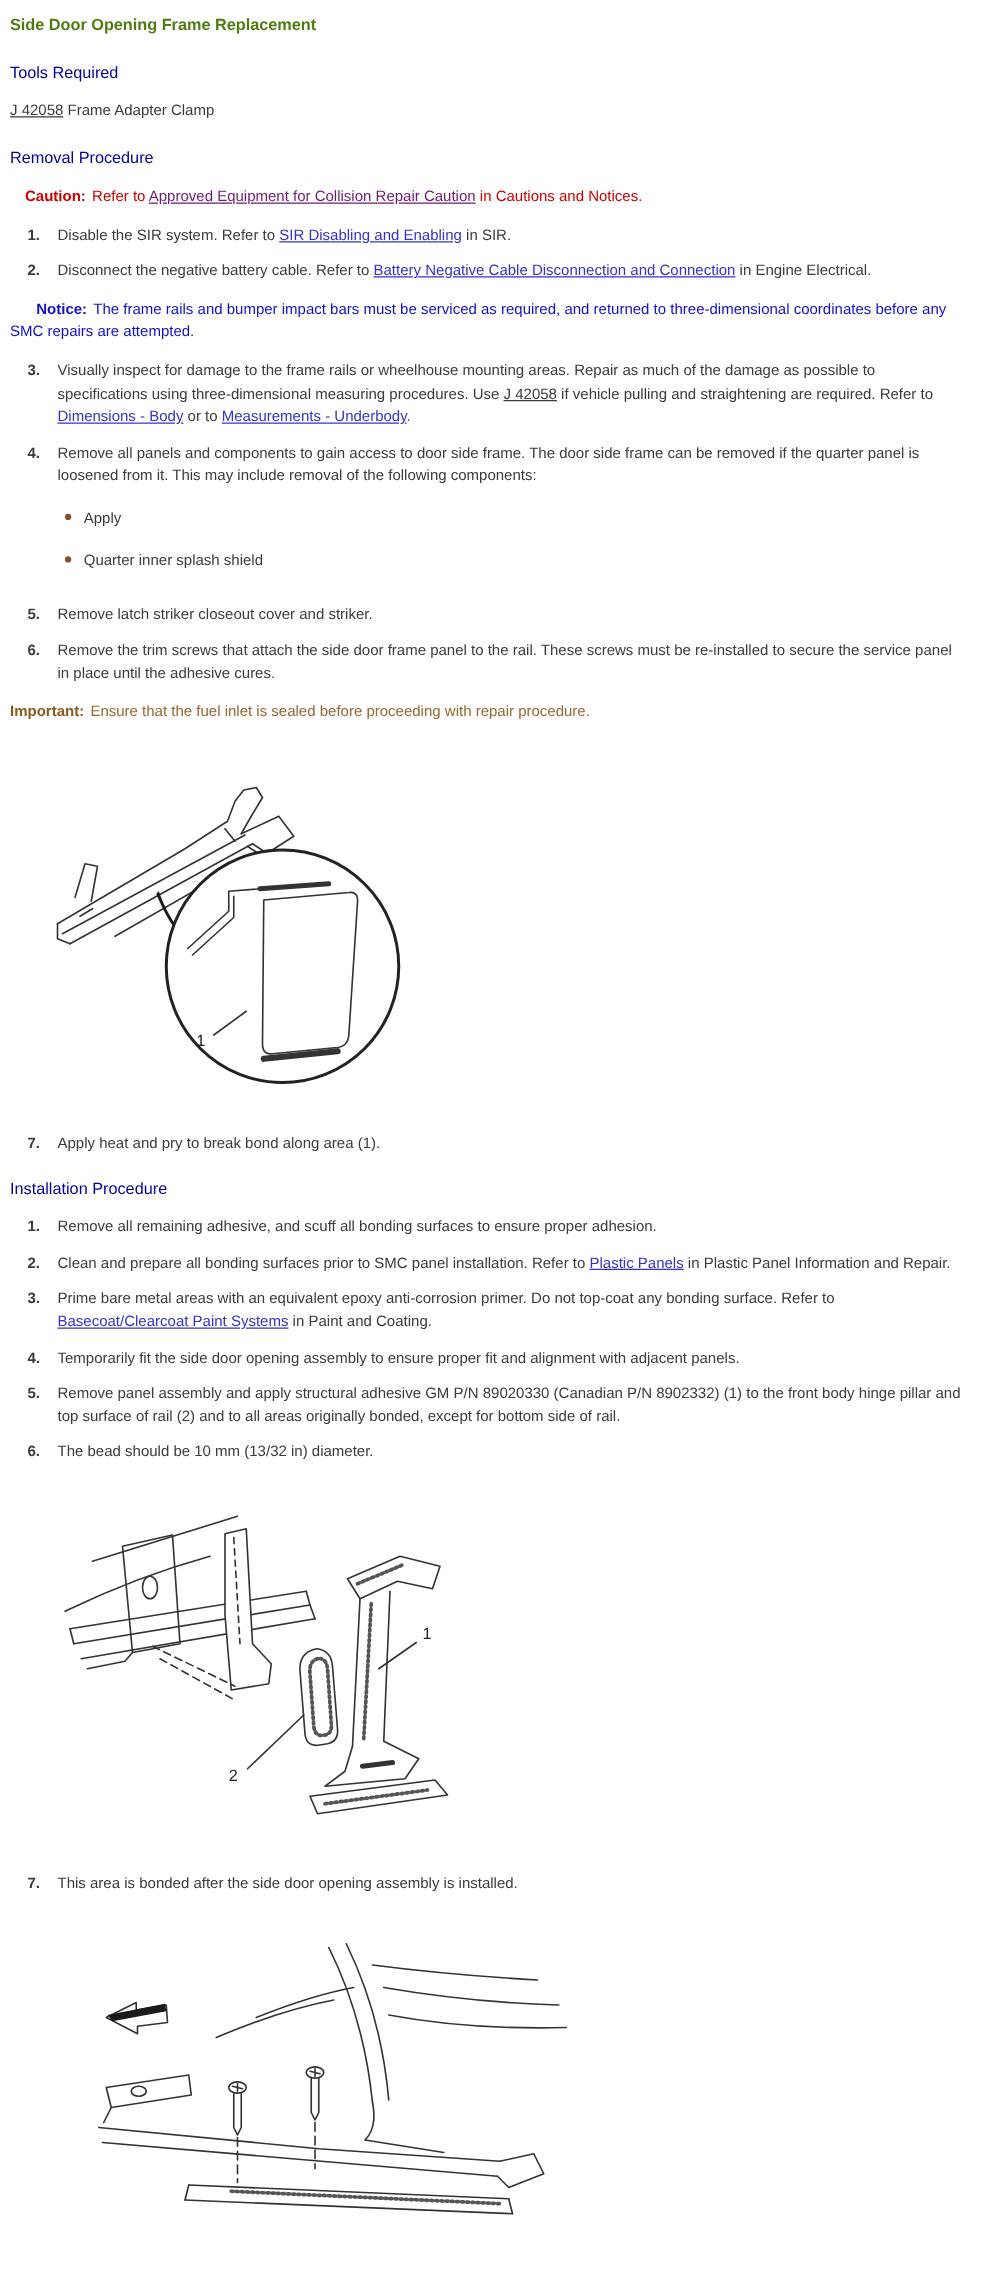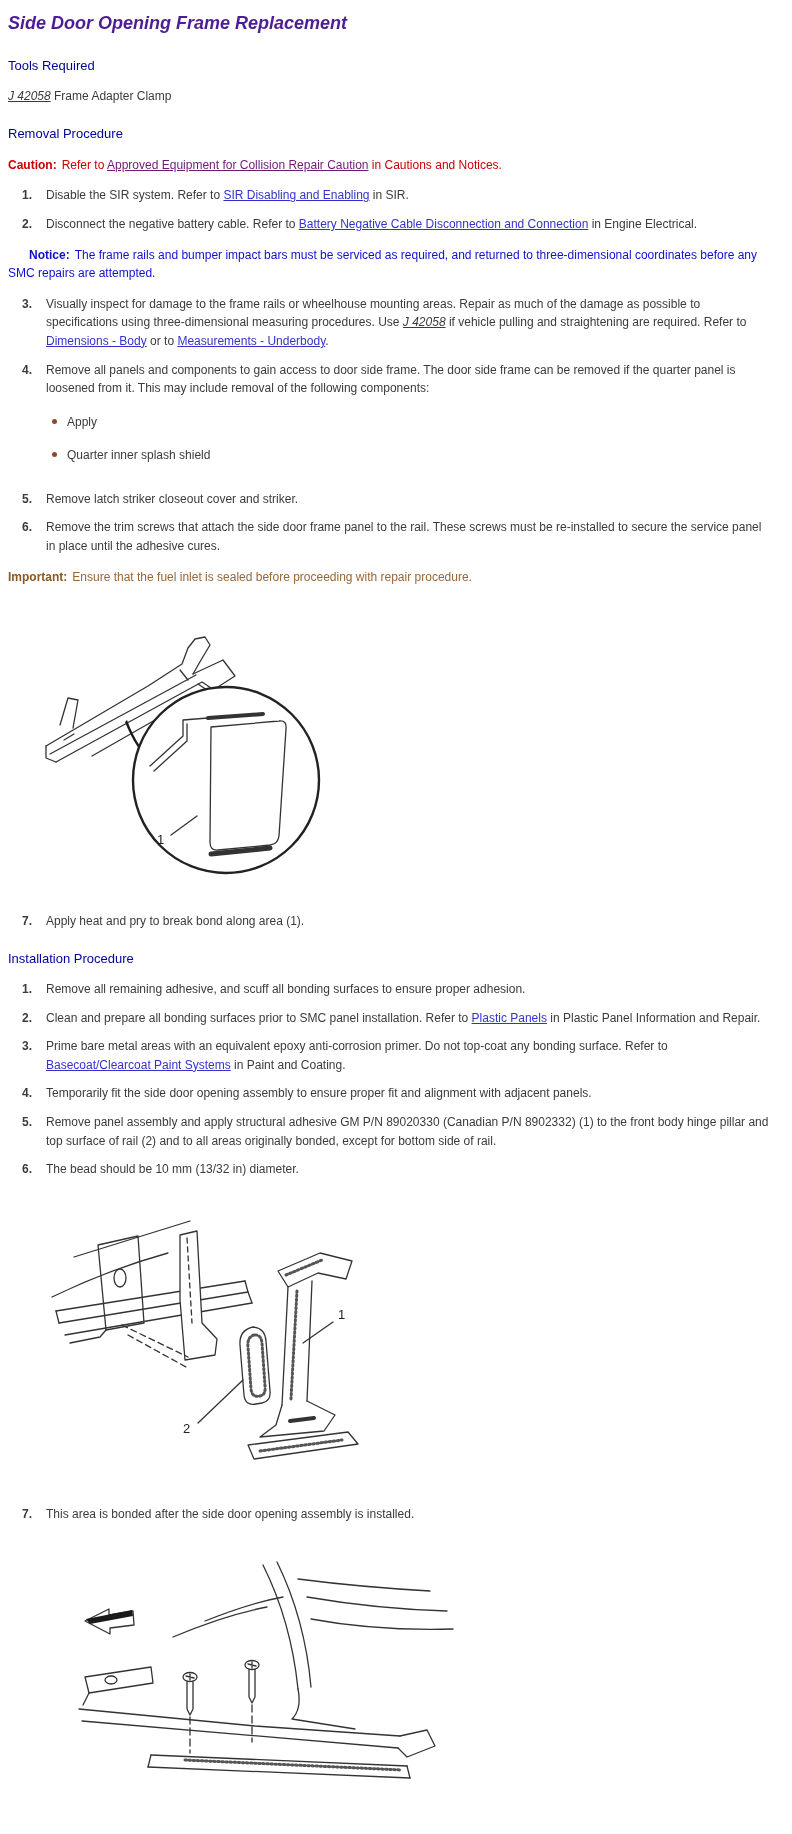--- a/index.html
+++ b/index.html
@@ -1,24 +1,24 @@
 <!DOCTYPE html>
 <html><head>
 <meta charset="utf-8">
 <style>
   html,body{margin:0;padding:0;background:#ffffff;}
   body{width:792px;min-height:1834px;font-family:"Liberation Sans",sans-serif;color:#3b3b3b;}
   .page{padding:6px 16px 60px 8px;font-size:12px;line-height:1.55;}
-  h1.title{color:#4c1d95;font-size:18px;font-weight:bold;margin:4px 0 12px 0;font-style:italic;}
+  h1.title{color:#4d7c0f;font-size:13px;font-weight:bold;margin:4px 0 12px 0;}
   h2.sec{color:#000099;font-size:13px;font-weight:normal;margin:18px 0 11px 0;}
   p{margin:12px 0;}
   .toolline{margin:8px 0 4px 0;}
-  .tool{font-style:italic;text-decoration:underline;}
+  .tool{text-decoration:underline;}
   .caution{color:#cc0000;}
-  .caution b{margin-right:5px;}
+  .caution b{margin-right:5px;margin-left:12px;}
   .clink{color:#701a75;text-decoration:underline;cursor:pointer;}
   .notice{color:#1111cc;}
   .notice b{margin-right:5px;margin-left:21px;}
   .important{color:#996633;}
   .important b{color:#8a5a20;margin-right:5px;}
   .doclink{color:#3333cc;text-decoration:underline;cursor:pointer;}
   .step{display:flex;margin:10px 0;}
   .num{flex:0 0 38px;box-sizing:border-box;text-align:right;font-weight:bold;padding-right:14px;}
   .stepbody{flex:1;padding-right:2px;}
   .blist{list-style:none;margin:14px 0 2px 0;padding:0 0 0 21px;}

